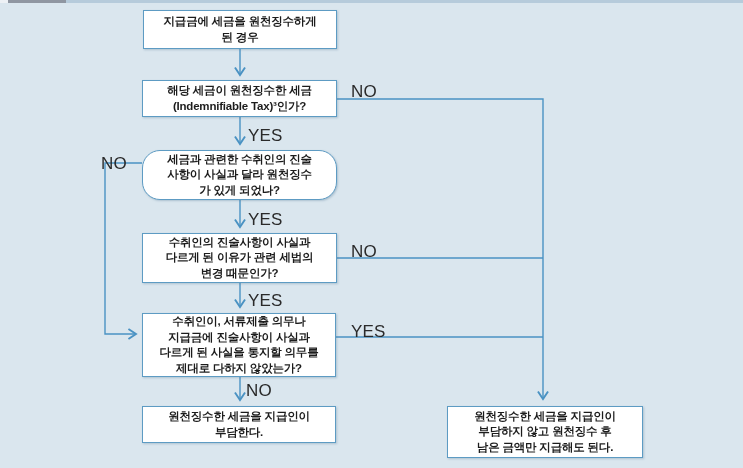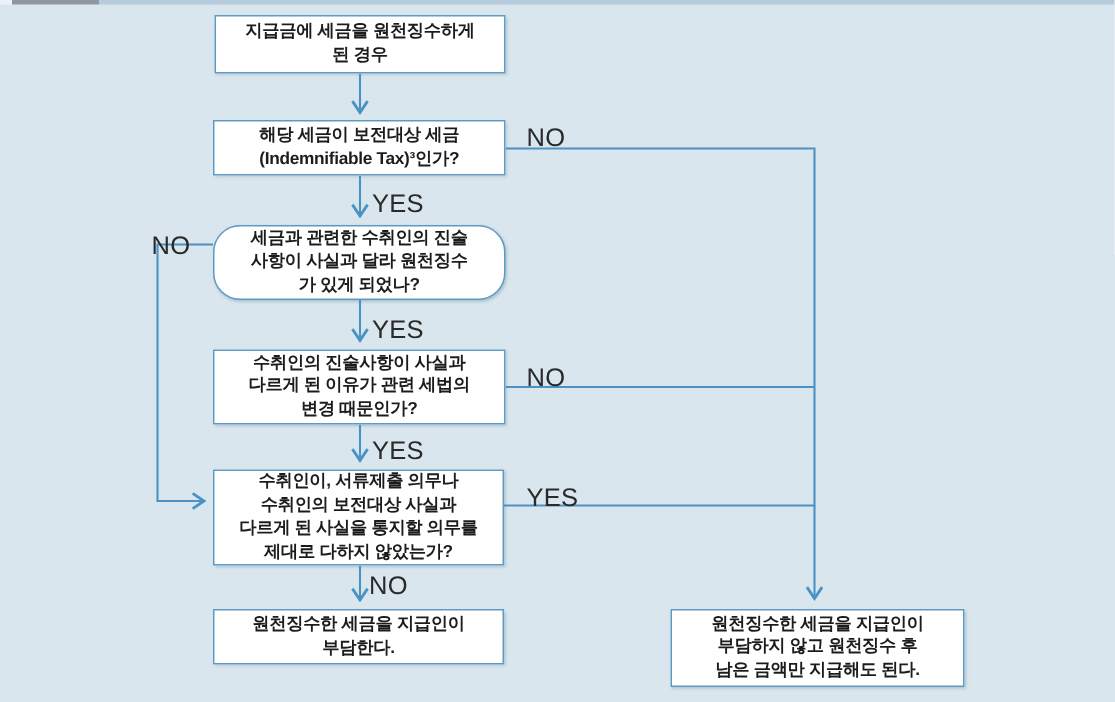--- a/index.html
+++ b/index.html
@@ -88,39 +88,39 @@
       <polyline points="142,163 105,163 105,334 136,334" marker-end="url(#arrow)"></polyline>
     </g>
   </svg>
 
   <div class="node n-start">
     <div class="node-text">지급금에 세금을 원천징수하게
 된 경우</div>
   </div>
 
   <div class="node n-q1">
-    <div class="node-text">해당 세금이 보전대상 세금
+    <div class="node-text">해당 세금이 원천징수한 세금
 (Indemnifiable Tax)³인가?</div>
   </div>
 
   <div class="node n-q2">
     <div class="node-text">세금과 관련한 수취인의 진술
 사항이 사실과 달라 원천징수
 가 있게 되었나?</div>
   </div>
 
   <div class="node n-q3">
     <div class="node-text">수취인의 진술사항이 사실과
 다르게 된 이유가 관련 세법의
 변경 때문인가?</div>
   </div>
 
   <div class="node n-q4">
     <div class="node-text">수취인이, 서류제출 의무나
-수취인의 보전대상 사실과
+지급금에 진술사항이 사실과
 다르게 된 사실을 통지할 의무를
 제대로 다하지 않았는가?</div>
   </div>
 
   <div class="node n-end1">
     <div class="node-text">원천징수한 세금을 지급인이
 부담한다.</div>
   </div>
 
   <div class="node n-end2">

